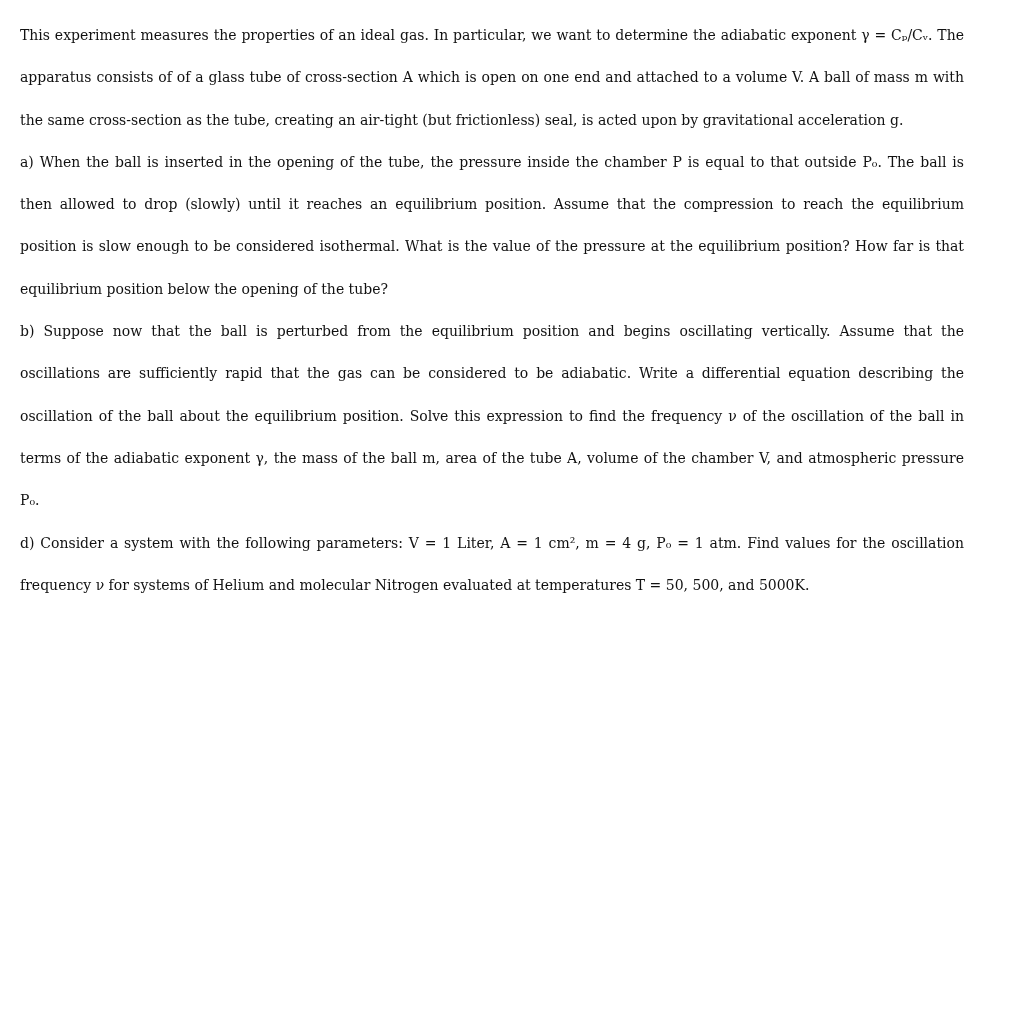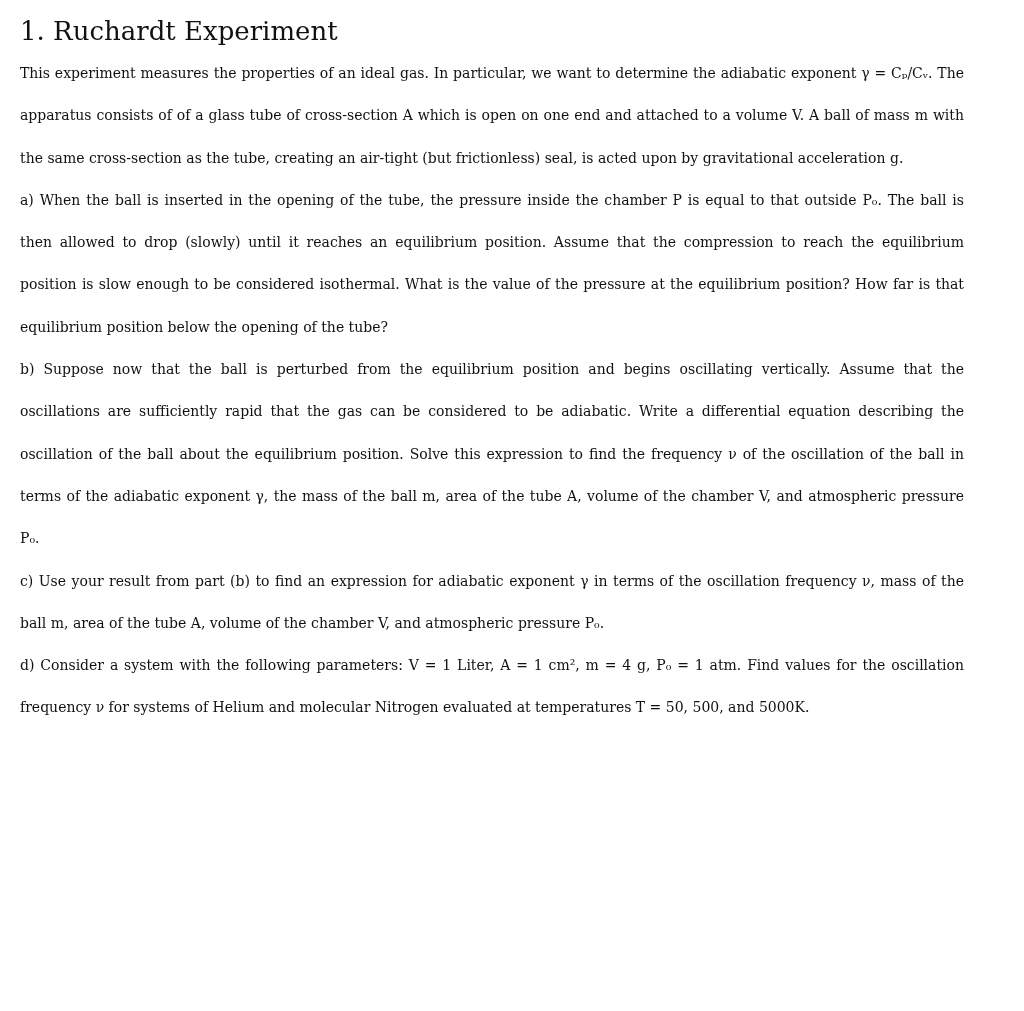--- a/index.html
+++ b/index.html
@@ -16,19 +16,17 @@
     line-height:42.3px;
     text-align:justify;
     margin:0;
     width:944px;
   }
 </style>
 </head>
 <body>
 
 <div class="page">
-  <h1 class="title">1. Ruchardt Experiment</h1>
   <p class="para">This experiment measures the properties of an ideal gas. In particular, we want to determine the adiabatic exponent γ = Cₚ/Cᵥ. The apparatus consists of of a glass tube of cross-section A which is open on one end and attached to a volume V. A ball of mass m with the same cross-section as the tube, creating an air-tight (but frictionless) seal, is acted upon by gravitational acceleration g.</p>
   <p class="para"><span>a)</span> <span>When the ball is inserted in the opening of the tube, the pressure inside the chamber P is equal to that outside P₀. The ball is then allowed to drop (slowly) until it reaches an equilibrium position. Assume that the compression to reach the equilibrium position is slow enough to be considered isothermal. What is the value of the pressure at the equilibrium position? How far is that equilibrium position below the opening of the tube?</span></p>
   <p class="para"><span>b)</span> <span>Suppose now that the ball is perturbed from the equilibrium position and begins oscillating vertically. Assume that the oscillations are sufficiently rapid that the gas can be considered to be adiabatic. Write a differential equation describing the oscillation of the ball about the equilibrium position. Solve this expression to find the frequency ν of the oscillation of the ball in terms of the adiabatic exponent γ, the mass of the ball m, area of the tube A, volume of the chamber V, and atmospheric pressure P₀.</span></p>
-  <p class="para"><span>c)</span> <span>Use your result from part (b) to find an expression for adiabatic exponent γ in terms of the oscillation frequency ν, mass of the ball m, area of the tube A, volume of the chamber V, and atmospheric pressure P₀.</span></p>
   <p class="para"><span>d)</span> <span>Consider a system with the following parameters: V = 1 Liter, A = 1 cm², m = 4 g, P₀ = 1 atm. Find values for the oscillation frequency ν for systems of Helium and molecular Nitrogen evaluated at temperatures T = 50, 500, and 5000K.</span></p>
 </div>
 
 </body></html>

